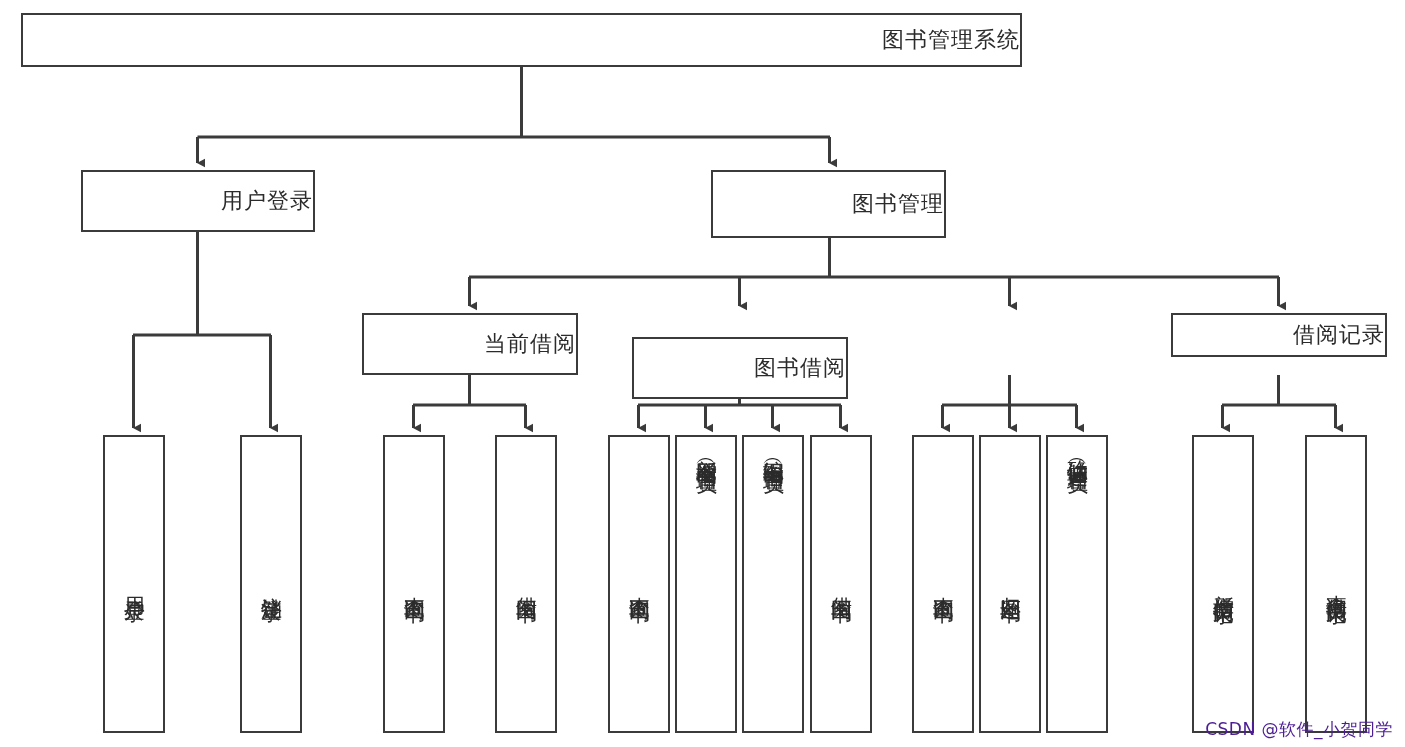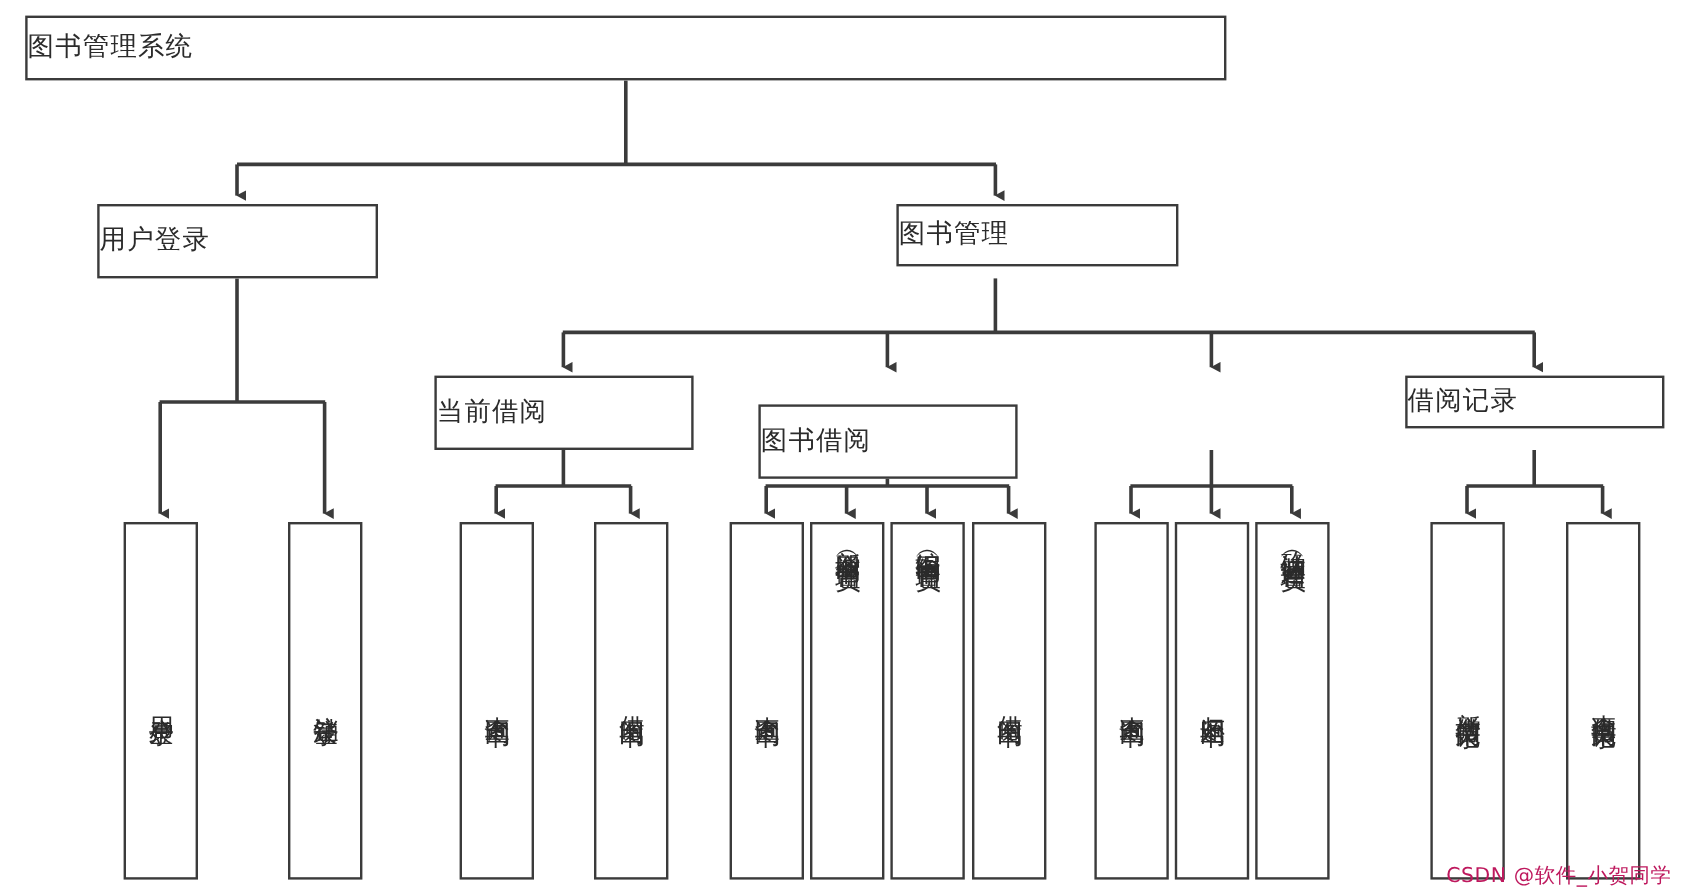--- a/index.html
+++ b/index.html
@@ -24,21 +24,21 @@
     width: 1405px;
     height: 747px;
   }
   .node {
     position: absolute;
     box-sizing: border-box;
     background: #ffffff;
     border: 2px solid #3b3b3b;
     display: flex;
     align-items: center;
-    justify-content: flex-start;
+    justify-content: flex-end;
     color: #2b2b2b;
   }
   .node .lbl {
     font-size: 22px;
     line-height: 1.25;
     letter-spacing: 1px;
     white-space: nowrap;
   }
   .node.leaf {
     align-items: flex-start;
@@ -55,21 +55,21 @@
   }
   .node.leaf.centered {
     align-items: center;
     padding-top: 0;
   }
   #watermark {
     position: absolute;
     right: 12px;
     bottom: 6px;
     font-size: 17px;
-    color: #be185d;
+    color: #4c1d95;
     letter-spacing: 0.5px;
     user-select: none;
   }
 </style>
 </head>
 <body>
 
 <div id="canvas">
 
   <svg id="wires" viewBox="0 0 1405 747" xmlns="http://www.w3.org/2000/svg">
@@ -126,21 +126,21 @@
     </g>
   </svg>
 
   <div class="node" style="left:21px; top:13px; width:1001px; height:54px;">
     <span class="lbl">图书管理系统</span>
   </div>
 
   <div class="node" style="left:81px; top:170px; width:234px; height:62px;">
     <span class="lbl">用户登录</span>
   </div>
-  <div class="node" style="left:747px; top:170px; width:235px; height:52px;">
+  <div class="node" style="left:711px; top:170px; width:235px; height:68px;">
     <span class="lbl">图书管理</span>
   </div>
 
   <div class="node" style="left:362px; top:313px; width:216px; height:62px;">
     <span class="lbl">当前借阅</span>
   </div>
   <div class="node" style="left:632px; top:313px; width:216px; height:62px;margin-top:24px;">
     <span class="lbl">图书借阅</span>
   </div>
   <div class="node" style="left:1171px; top:313px; width:216px; height:44px;">

